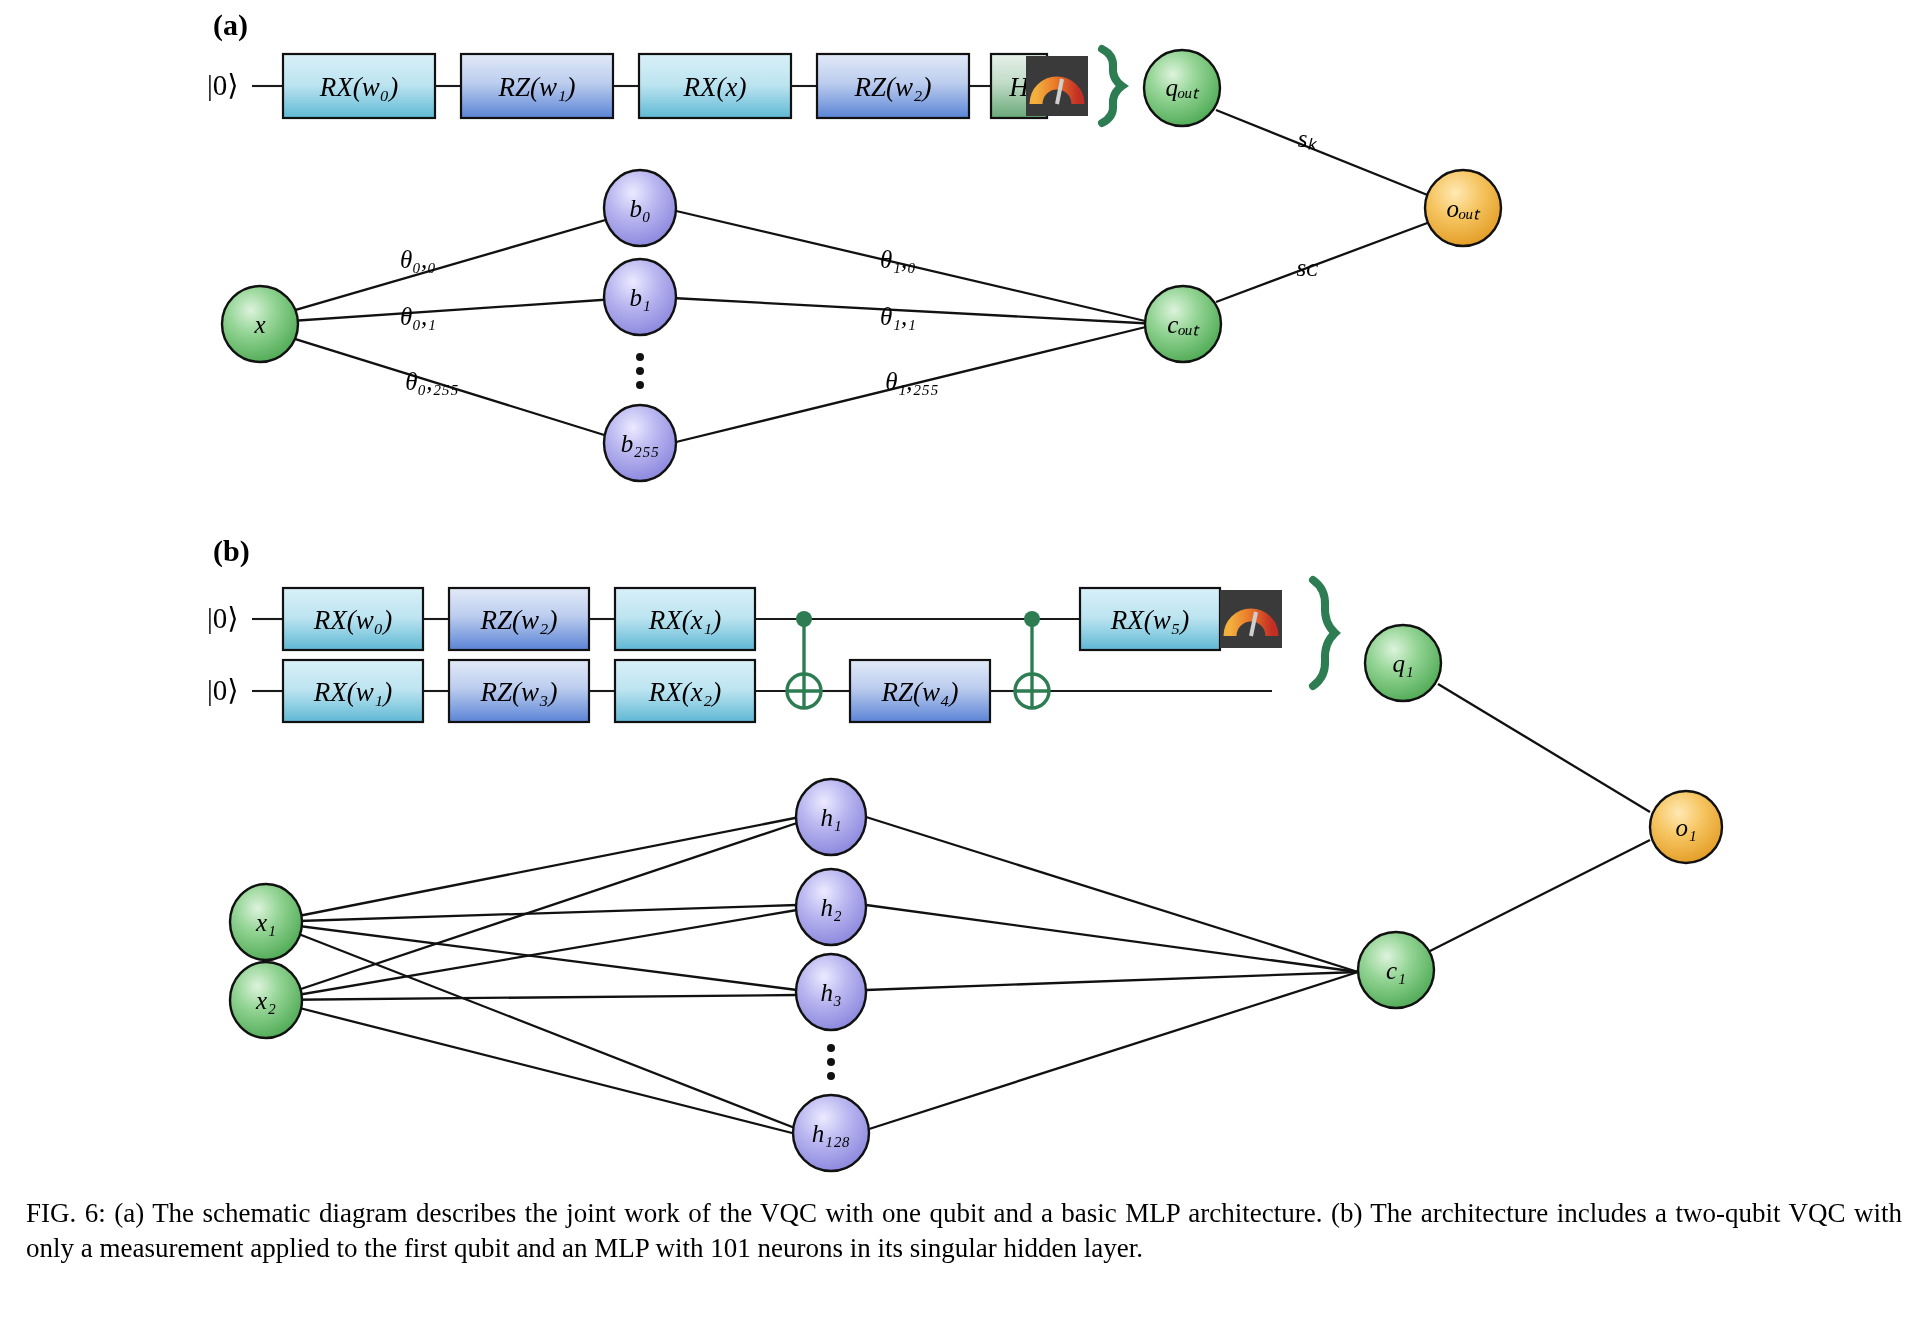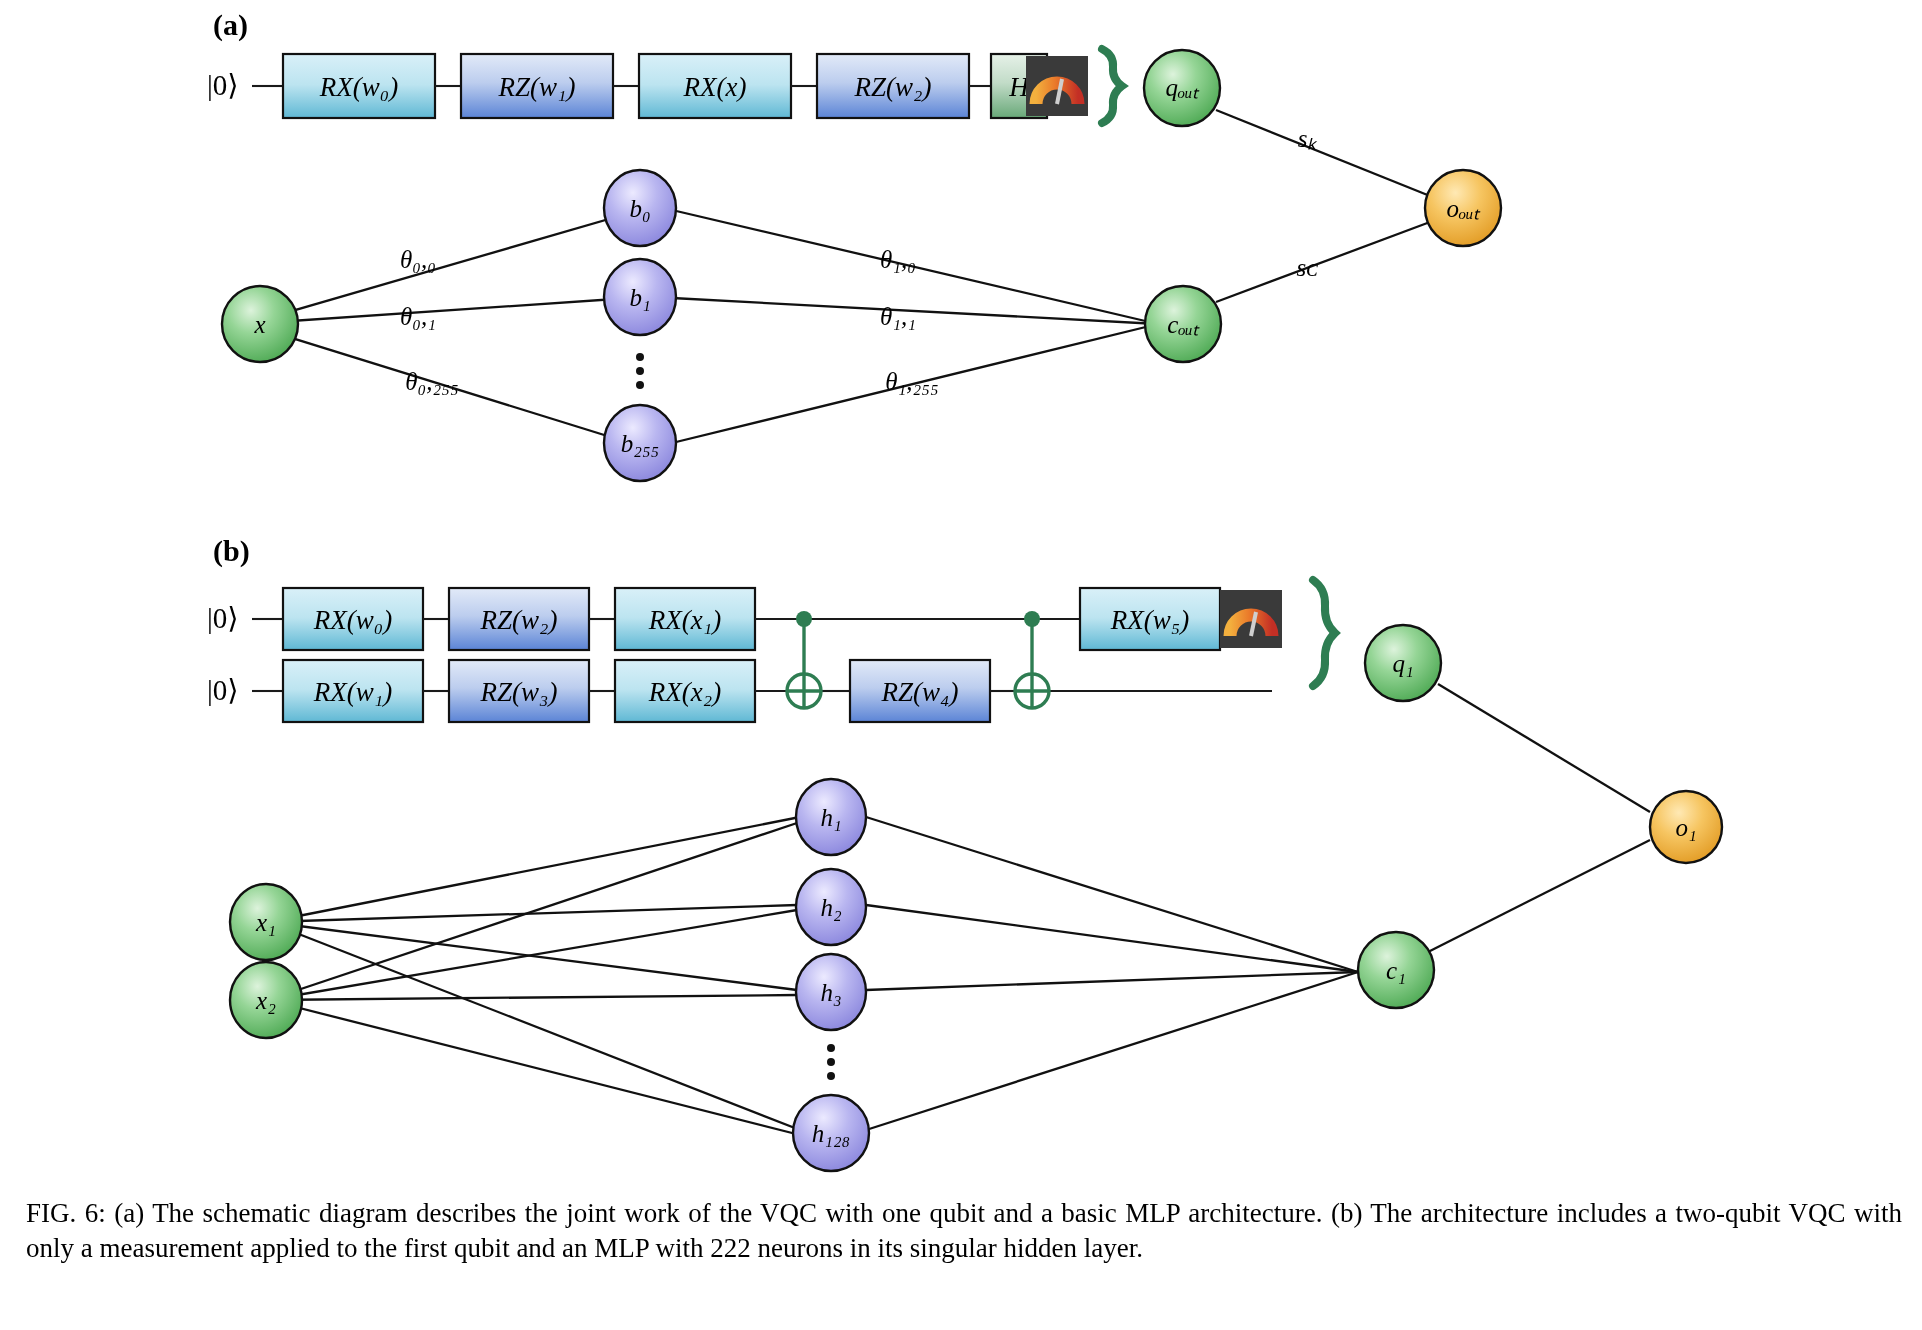--- a/index.html
+++ b/index.html
@@ -362,15 +362,15 @@
       <text class="node-text" x="831" y="1142" text-anchor="middle">h₁₂₈</text>
 
       <ellipse class="node-circle" cx="1396" cy="970" rx="38" ry="38" fill="url(#gradGreenNode)"></ellipse>
       <text class="node-text" x="1396" y="979" text-anchor="middle">c₁</text>
 
       <circle class="node-circle" cx="1686" cy="827" r="36" fill="url(#gradOrangeNode)"></circle>
       <text class="node-text" x="1686" y="836" text-anchor="middle">o₁</text>
     </g>
   </svg>
 
-  <div class="caption">FIG. 6: (a) The schematic diagram describes the joint work of the VQC with one qubit and a basic MLP architecture. (b) The architecture includes a two-qubit VQC with only a measurement applied to the first qubit and an MLP with 222 neurons in its singular hidden layer.</div>
+  <div class="caption">FIG. 6: (a) The schematic diagram describes the joint work of the VQC with one qubit and a basic MLP architecture. (b) The architecture includes a two-qubit VQC with only a measurement applied to the first qubit and an MLP with 101 neurons in its singular hidden layer.</div>
 
 </div>
 
 </body></html>

